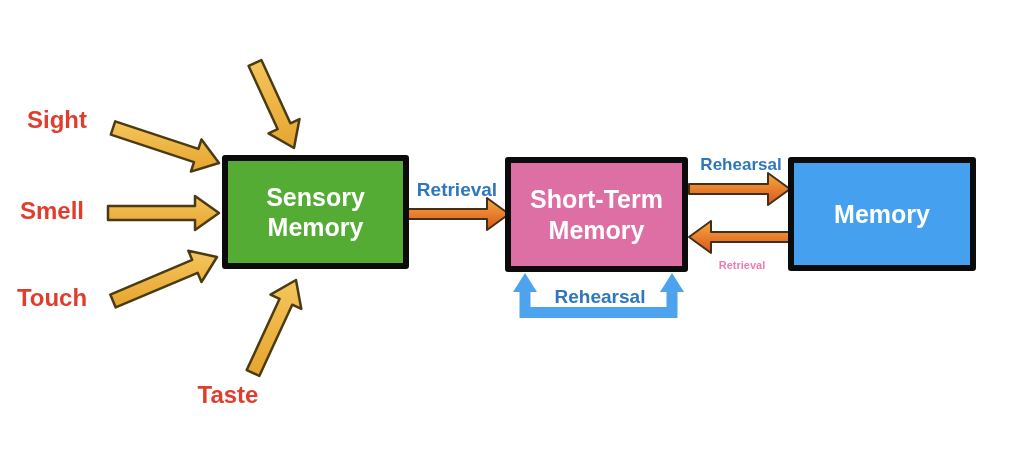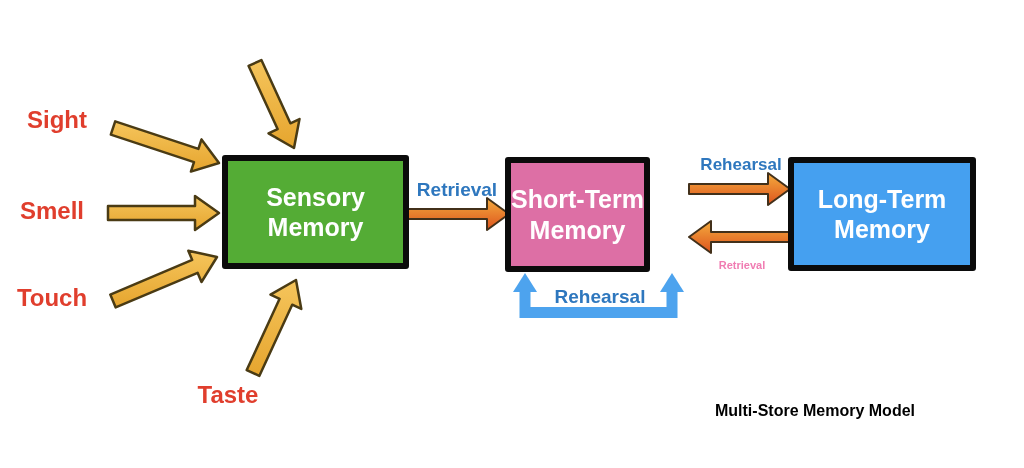--- a/index.html
+++ b/index.html
@@ -7,21 +7,21 @@
     position:relative;width:1024px;height:468px;background:#ffffff;
     font-family:"Liberation Sans", sans-serif;overflow:hidden;
   }
   #arrow-layer{position:absolute;left:0;top:0;width:1024px;height:468px;}
   .memory-box{
     position:absolute;box-sizing:border-box;border:6px solid #0b0b0b;border-radius:3px;
     display:flex;flex-direction:column;align-items:center;justify-content:center;
     color:#ffffff;font-weight:700;font-size:25px;line-height:1.22;text-align:center;
   }
   .box-sensory{left:222px;top:155px;width:187px;height:114px;}
-  .box-short-term{left:505px;top:157px;width:145px;height:115px;}
+  .box-short-term{left:505px;top:157px;width:183px;height:115px;}
   .box-long-term{left:788px;top:157px;width:188px;height:114px;}
   .label{
     position:absolute;transform:translate(-50%,-50%);white-space:nowrap;
     font-weight:700;
   }
   .input-label{font-size:24px;}
   .lbl-sound{left:218px;top:43px;}
   .lbl-sight{left:57px;top:120px;}
   .lbl-smell{left:52px;top:211px;}
   .lbl-touch{left:52px;top:298px;}
@@ -69,31 +69,29 @@
 
   <div class="memory-box box-sensory" style="background: rgb(84, 172, 53);">
     <div>Sensory</div>
     <div>Memory</div>
   </div>
   <div class="memory-box box-short-term" style="background: rgb(221, 111, 165);">
     <div>Short-Term</div>
     <div>Memory</div>
   </div>
   <div class="memory-box box-long-term" style="background: rgb(69, 160, 240);">
-    <div>Long-Term</div>
     <div>Memory</div>
   </div>
 
   <div class="label input-label lbl-sight" style="color: rgb(224, 62, 45);">Sight</div>
   <div class="label input-label lbl-smell" style="color: rgb(224, 62, 45); text-align: right;">Smell</div>
   <div class="label input-label lbl-touch" style="color: rgb(224, 62, 45);">Touch</div>
   <div class="label input-label lbl-taste" style="color: rgb(224, 62, 45);">Taste</div>
 
   <div class="label lbl-attention" style="color: rgb(46, 119, 190);">Retrieval</div>
   <div class="label lbl-rehearsal-top" style="color: rgb(46, 119, 190);">Rehearsal</div>
   <div class="label lbl-retrieval" style="color: rgb(240, 124, 178);">Retrieval</div>
   <div class="label lbl-rehearsal-loop" style="color: rgb(46, 119, 190);">Rehearsal</div>
 
   <div class="caption">
-    <div>Multi-Store Memory Model</div>
   </div>
 
 </div>
 
 </body></html>

